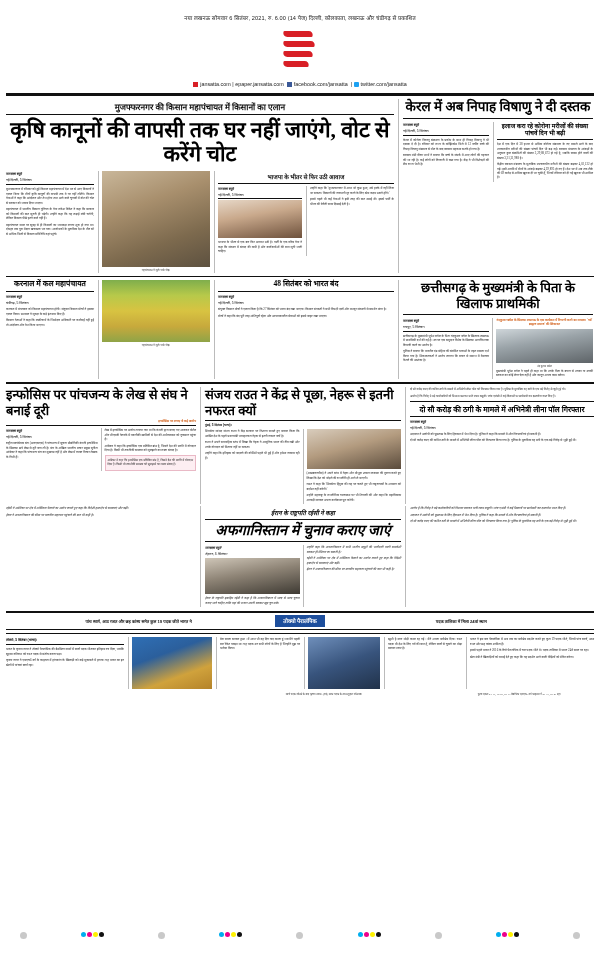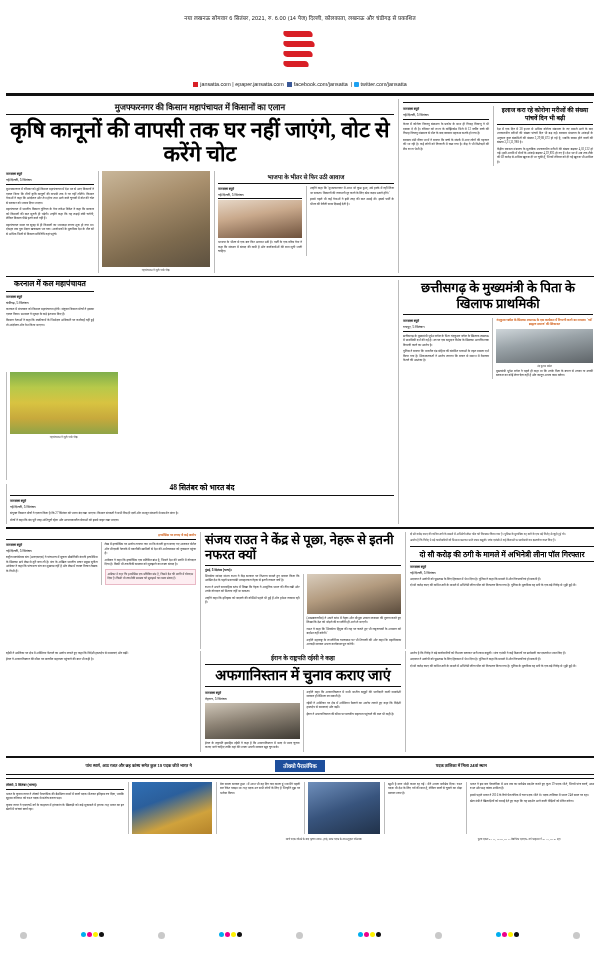--- a/index.html
+++ b/index.html
@@ -147,20 +147,21 @@
                   <p>उन्होंने कहा कि 'मुजफ्फरनगर में आज जो कुछ हुआ, उसे हल्के में नहीं लिया जा सकता। किसानों की नाराजगी दूर करने के लिए ठोस कदम उठाने होंगे।'</p>
                   <p>इससे पहले भी कई नेताओं ने इसी तरह की बात उठाई थी। इससे पार्टी के भीतर की बेचैनी साफ दिखाई देती है।</p>
                 </div>
               </div>
             </div>
           </div>
         </div>
       </div>
 
       <div class="lead-right vline" style="padding-left:4px;">
+        <div class="headline h-right">केरल में अब निपाह विषाणु ने दी दस्तक</div>
         <div class="hrule" style="margin:3px 0;"></div>
         <div class="cols2">
           <div class="col" style="width:86px;flex:0 0 86px;">
             <div class="byline">जनसत्ता ब्यूरो</div>
             <div class="byline loc" style="font-weight:400;">नई दिल्ली, 5 सितंबर।</div>
             <div class="hrule" style="margin:2px 0;"></div>
             <div class="body-text">
               <p>केरल में कोरोना विषाणु संक्रमण के प्रकोप के साथ ही निपाह विषाणु ने भी दस्तक दे दी है। रविवार को राज्य के कोझिकोड जिले में 12 वर्षीय बच्चे की निपाह विषाणु संक्रमण से मौत के बाद स्वास्थ्य महकमा सतर्क हो गया है।</p>
               <p>स्वास्थ्य मंत्री वीणा जार्ज ने बताया कि बच्चे के संपर्क में आए लोगों की पहचान की जा रही है। कई लोगों को निगरानी में रखा गया है। केंद्र ने भी विशेषज्ञों की टीम राज्य भेजी है।</p>
             </div>
@@ -175,21 +176,21 @@
           </div>
         </div>
       </div>
     </div>
   </div>
 
   <div style="padding:3px 6px 0 6px;">
     <div class="rule-thin" style="margin:0 0 3px 0;"></div>
     <div style="display:flex;gap:4px;">
 
-      <div style="width:388px;display:flex;gap:4px;flex-direction:column;">
+      <div style="width:388px;display:flex;gap:4px;">
 
         <div style="width:88px;flex:0 0 88px;">
           <div class="headline h-sub" style="line-height:1.18;">करनाल में कल महापंचायत</div>
           <div class="hrule" style="margin:2px 0;"></div>
           <div class="byline">जनसत्ता ब्यूरो</div>
           <div class="byline loc" style="font-weight:400;">चंडीगढ़, 5 सितंबर।</div>
           <div class="body-text" style="margin-top:2px;">
             <p>करनाल में मंगलवार को किसान महापंचायत होगी। संयुक्त किसान मोर्चा ने इसका एलान किया। प्रशासन ने सुरक्षा के कड़े इंतजाम किए हैं।</p>
             <p>किसान नेताओं ने कहा कि लाठीचार्ज के जिम्मेदार अधिकारी पर कार्रवाई नहीं हुई तो आंदोलन और तेज किया जाएगा।</p>
           </div>
@@ -236,20 +237,21 @@
         </div>
       </div>
     </div>
   </div>
 
   <div style="padding:3px 6px 0 6px;">
     <div class="rule-thick" style="margin:0 0 3px 0;height:2px;"></div>
     <div style="display:flex;gap:4px;">
 
       <div style="width:190px;flex:0 0 190px;">
+        <div class="headline h-md" style="line-height:1.18;text-align:left;">इन्फोसिस पर पांचजन्य के लेख से संघ ने बनाई दूरी</div>
         <div class="box-orange" style="text-align:right;margin-top:1px;">इन्फोसिस पर लगाए थे कई आरोप</div>
         <div class="hrule" style="margin:2px 0;"></div>
         <div style="display:flex;gap:3px;">
           <div style="flex:1;">
             <div class="byline">जनसत्ता ब्यूरो</div>
             <div class="byline loc" style="font-weight:400;">नई दिल्ली, 5 सितंबर।</div>
             <div class="body-text" style="margin-top:2px;">
               <p>राष्ट्रीय स्वयंसेवक संघ (आरएसएस) ने पांचजन्य में सूचना प्रौद्योगिकी कंपनी इन्फोसिस के खिलाफ छपे लेख से दूरी बना ली है। संघ के अखिल भारतीय प्रचार प्रमुख सुनील आंबेकर ने कहा कि पांचजन्य संघ का मुखपत्र नहीं है और लेख में व्यक्त विचार लेखक के निजी हैं।</p>
             </div>
           </div>
@@ -301,21 +303,21 @@
         <div class="byline">जनसत्ता ब्यूरो</div>
         <div class="byline loc" style="font-weight:400;">नई दिल्ली, 5 सितंबर।</div>
         <div class="body-text" style="margin-top:2px;">
           <p>अदालत ने आरोपी को पूछताछ के लिए हिरासत में भेज दिया है। पुलिस ने कहा कि मामले में और गिरफ्तारियां हो सकती हैं।</p>
           <p>दो सौ करोड़ रुपए की कथित ठगी के मामले में अभिनेत्री लीना पॉल को गिरफ्तार किया गया है। पुलिस के मुताबिक वह ठगी के एक बड़े गिरोह से जुड़ी हुई थी।</p>
         </div>
       </div>
     </div>
   </div>
 
-  <div style="padding:2px 6px 0 6px;">
+  <div style="padding:2px 6px 0 6px;font-style:italic;">
     <div style="display:flex;gap:4px;">
       <div style="width:190px;flex:0 0 190px;">
         <div class="body-text">
           <p>रईसी ने अमेरिका पर क्षेत्र में अस्थिरता फैलाने का आरोप लगाते हुए कहा कि विदेशी हस्तक्षेप से समस्याएं और बढ़ीं।</p>
           <p>ईरान ने अफगानिस्तान की सीमा पर मानवीय सहायता पहुंचाने की बात भी कही है।</p>
         </div>
       </div>
       <div class="vline" style="width:196px;flex:0 0 196px;padding-left:4px;">
         <div class="kicker" style="font-size:6.2px;">ईरान के राष्ट्रपति रईसी ने कहा</div>
         <div class="headline h-lg" style="margin-top:2px;">अफगानिस्तान में चुनाव कराए जाएं</div>

